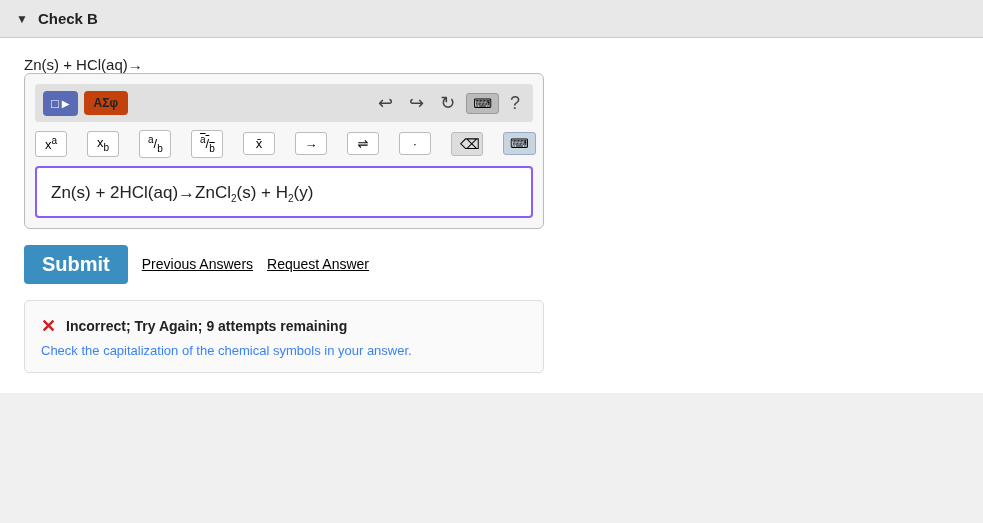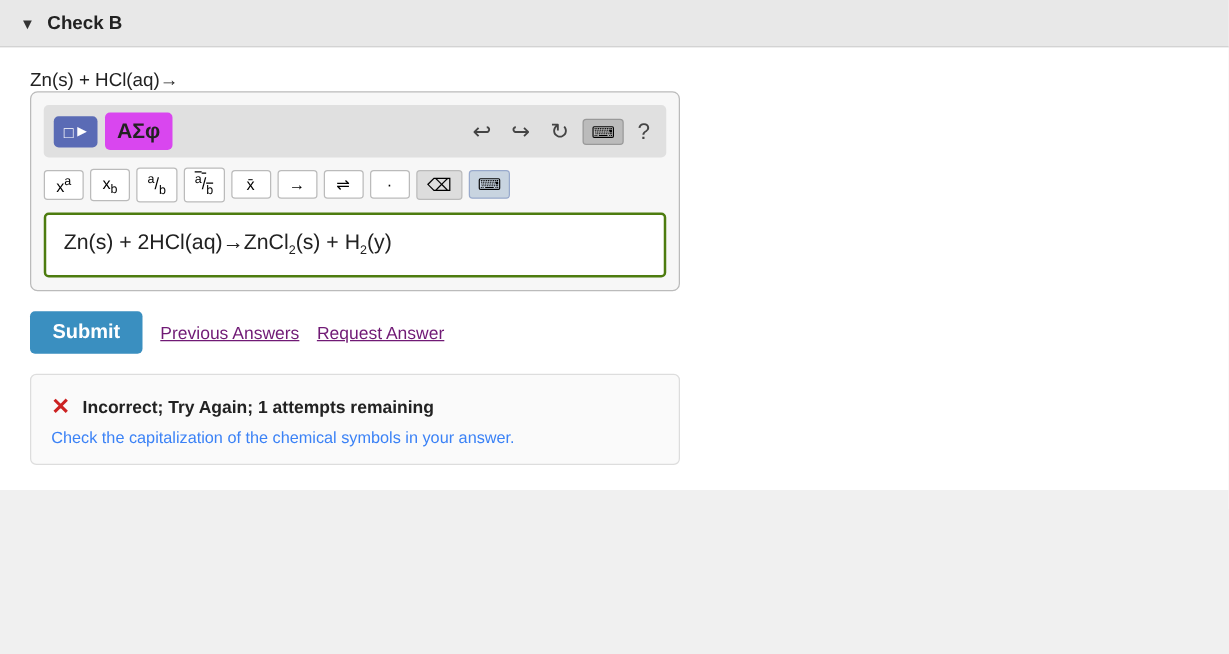--- a/index.html
+++ b/index.html
@@ -66,26 +66,26 @@
       cursor: pointer;
       display: flex;
       align-items: center;
       gap: 3px;
     }
     .btn-template .icon-white {
       color: white;
       font-size: 13px;
     }
     .btn-alpha {
-      background: #d946ef;
+      background: #c2410c;
       border: none;
       border-radius: 4px;
       padding: 5px 10px;
       cursor: pointer;
-      font-size: 17px;
+      font-size: 12px;
       font-weight: bold;
       color: #222;
     }
     .toolbar-spacer { flex: 1; }
     .toolbar-icon-btn {
       background: none;
       border: none;
       cursor: pointer;
       font-size: 18px;
       color: #444;
@@ -96,21 +96,21 @@
       background: #bbb;
       border: 1px solid #999;
       border-radius: 3px;
       padding: 2px 6px;
       font-size: 13px;
       cursor: pointer;
     }
     .toolbar-row2 {
       display: flex;
       align-items: center;
-      gap: 5px;
+      gap: 20px;
       margin-bottom: 8px;
     }
     .math-btn {
       background: #fff;
       border: 1px solid #bbb;
       border-radius: 3px;
       padding: 3px 8px;
       cursor: pointer;
       font-size: 13px;
       min-width: 32px;
@@ -128,49 +128,49 @@
     }
     .kbd-btn2 {
       background: #c8d4e0;
       border: 1px solid #99aacc;
       border-radius: 3px;
       padding: 3px 6px;
       cursor: pointer;
       font-size: 13px;
     }
     .answer-box {
-      border: 2px solid #4d7c0f;
+      border: 2px solid #8b5cf6;
       border-radius: 4px;
       background: #fff;
       padding: 12px 14px;
       font-size: 17px;
       min-height: 52px;
       display: flex;
-      align-items: flex-start;
+      align-items: flex-end;
     }
     .submit-row {
       display: flex;
       align-items: center;
       gap: 14px;
       margin-bottom: 16px;
     }
     .submit-btn {
       background: #3a8fc0;
       color: white;
       border: none;
       border-radius: 4px;
       padding: 8px 18px;
-      font-size: 16px;
+      font-size: 20px;
       font-weight: bold;
       cursor: pointer;
     }
     .link-btn {
       background: none;
       border: none;
-      color: #701a75;
+      color: #000000;
       font-size: 14px;
       cursor: pointer;
       text-decoration: underline;
     }
     .feedback-box {
       border: 1px solid #ddd;
       border-radius: 5px;
       background: #fafafa;
       padding: 14px 16px;
       width: 520px;
@@ -249,18 +249,18 @@
 
   <div class="submit-row">
     <button class="submit-btn">Submit</button>
     <button class="link-btn">Previous Answers</button>
     <button class="link-btn">Request Answer</button>
   </div>
 
   <div class="feedback-box">
     <div class="feedback-header">
       <span class="x-icon">✕</span>
-      <span class="feedback-title">Incorrect; Try Again; 1 attempts remaining</span>
+      <span class="feedback-title">Incorrect; Try Again; 9 attempts remaining</span>
     </div>
     <div class="feedback-body">Check the capitalization of the chemical symbols in your answer.</div>
   </div>
 
 </div>
 
 </body></html>

